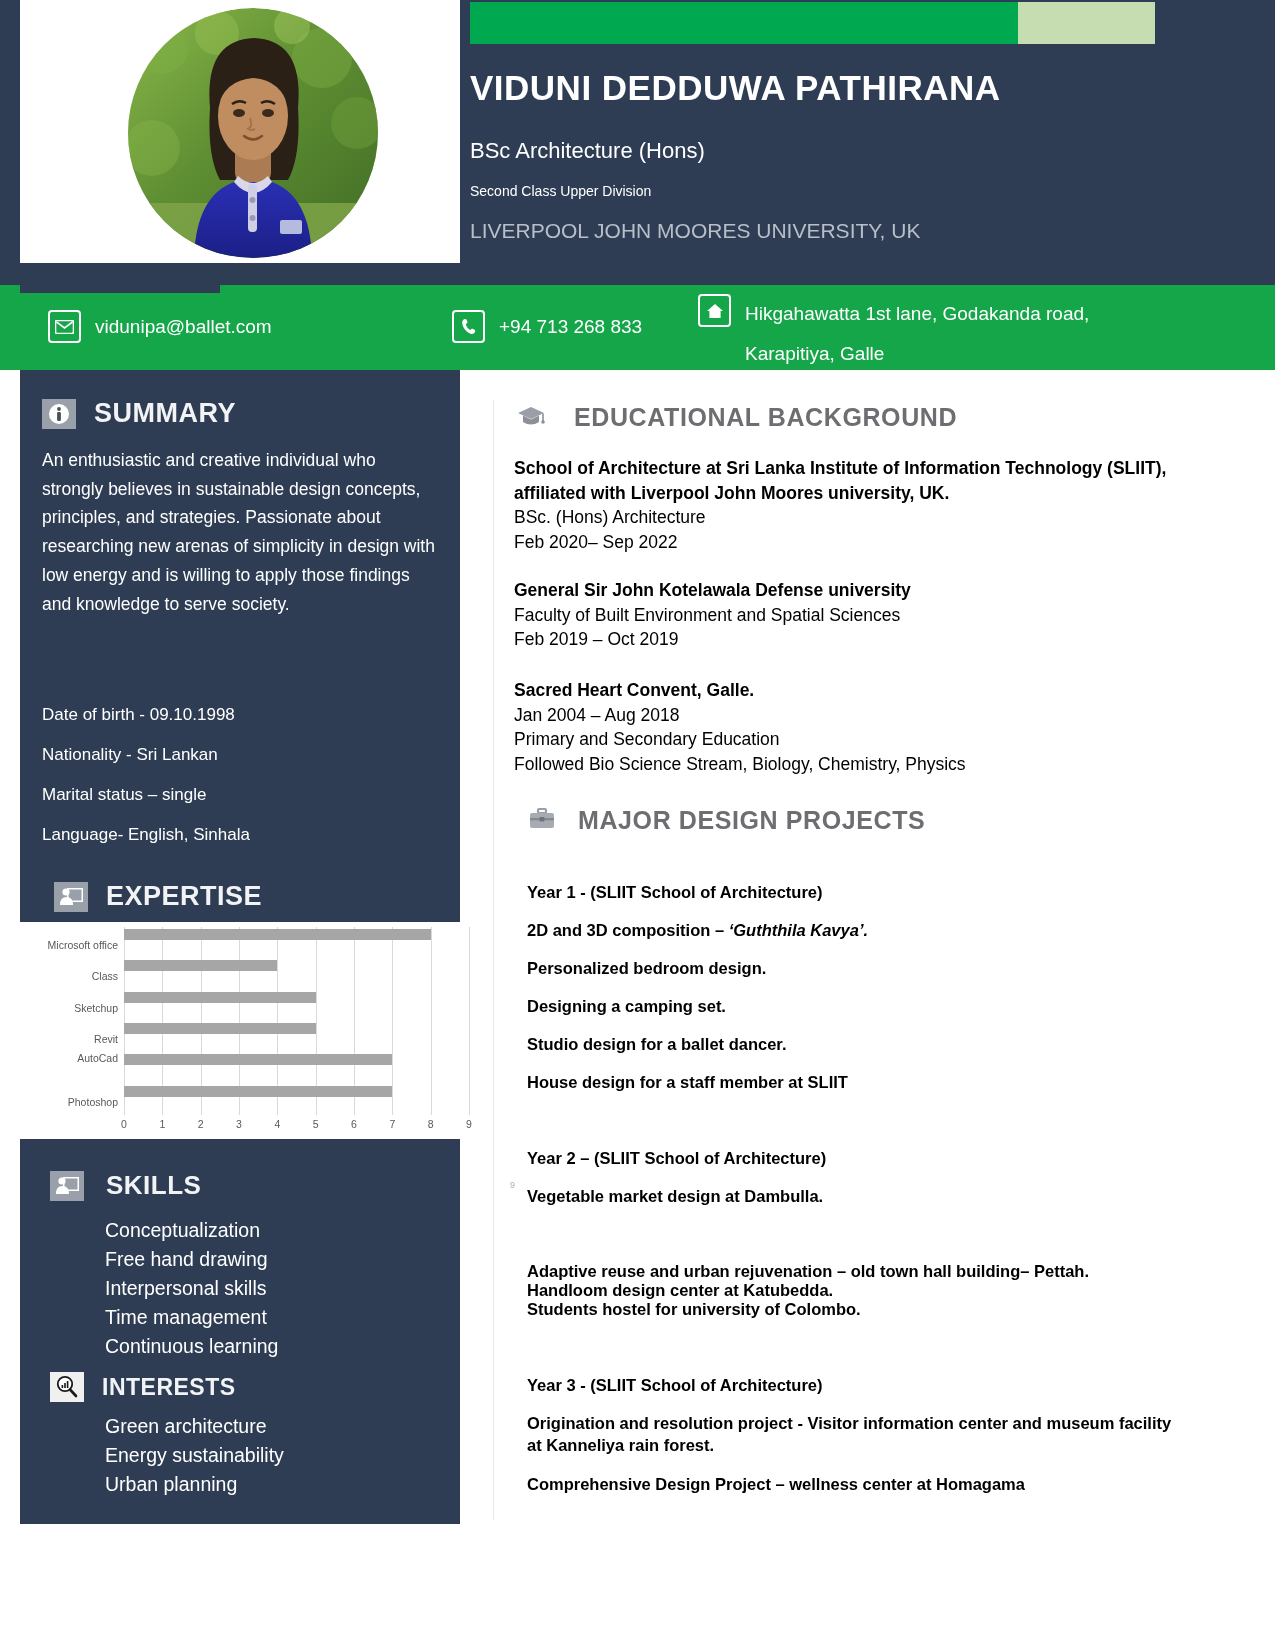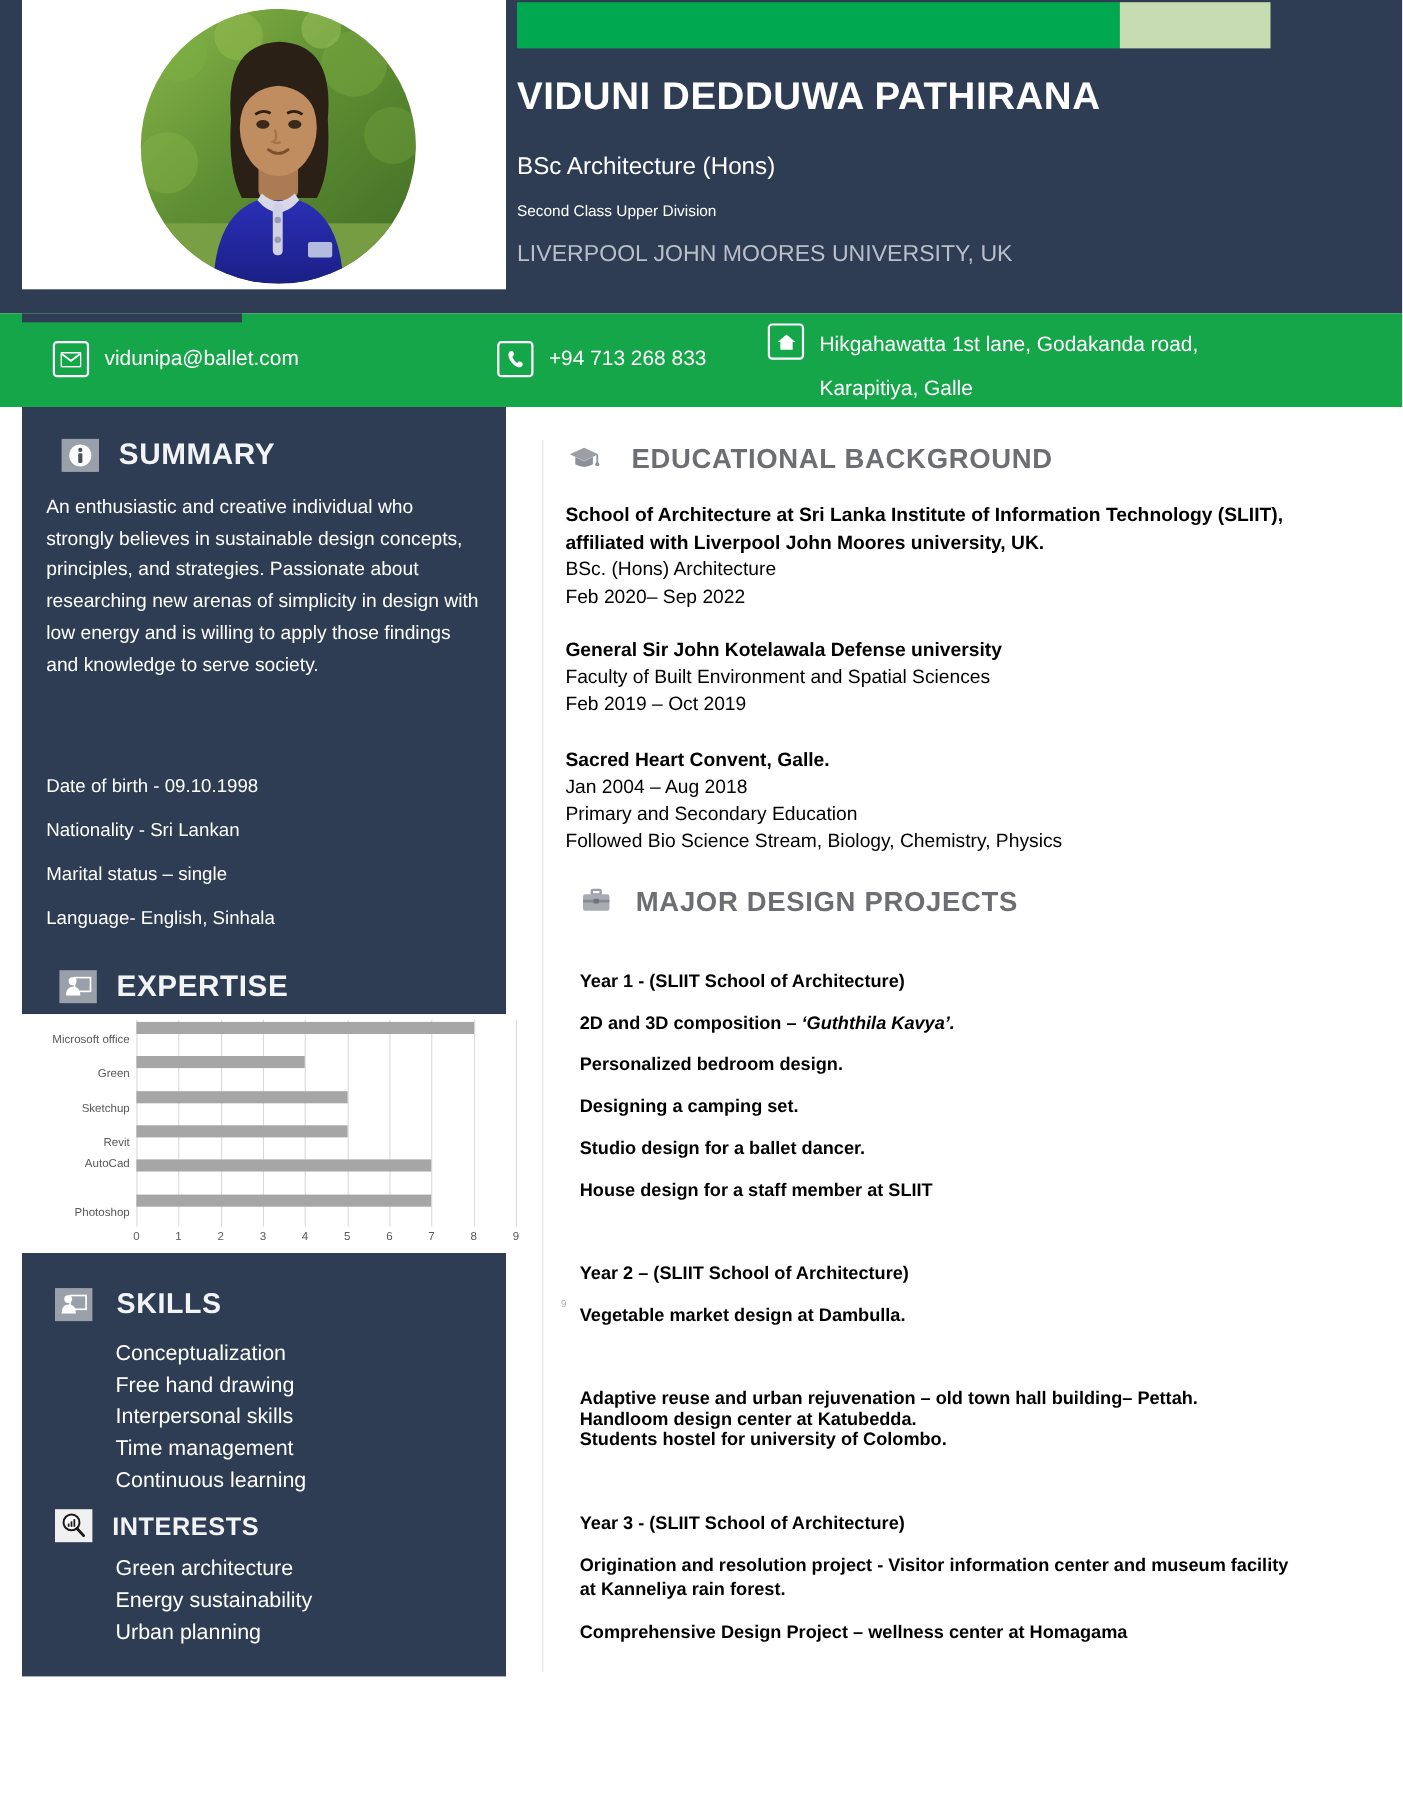--- a/index.html
+++ b/index.html
@@ -115,21 +115,21 @@
     display: flex; align-items: center; justify-content: center;
     flex: 0 0 auto;
   }
   .sec-icon.plain { background: #f0f0f0; }
   .sec-icon svg { display: block; }
   .sec-title {
     color: #f2f3f5; font-size: 27px; font-weight: bold;
     letter-spacing: 0.5px; margin-left: 18px;
   }
 
-  #summary-head { position: absolute; left: 56px; top: 398px; }
+  #summary-head { position: absolute; left: 42px; top: 398px; }
   .summary-body {
     position: absolute; left: 42px; top: 446px; width: 398px;
     color: #ffffff; font-size: 17.5px; line-height: 28.7px;
   }
   .personal-list {
     position: absolute; left: 42px; top: 705px; width: 398px;
     color: #ffffff; font-size: 17px;
   }
   .personal-list div { margin-bottom: 20px; }
 
@@ -376,21 +376,21 @@
         </div>
         <div class="chart-row" style="top: 125.333px;">
           <div class="chart-bar" style="width: 268.333px; background: rgb(166, 166, 166);"></div>
         </div>
         <div class="chart-row" style="top: 156.667px;">
           <div class="chart-bar" style="width: 268.333px; background: rgb(166, 166, 166);"></div>
         </div>
       </div>
     <div id="chart-labels">
         <div class="chart-cat-label" style="top: 17px;">Microsoft office</div>
-        <div class="chart-cat-label" style="top: 48.3333px;">Green</div>
+        <div class="chart-cat-label" style="top: 48.3333px;">Class</div>
         <div class="chart-cat-label" style="top: 79.6667px;">Sketchup</div>
         <div class="chart-cat-label" style="top: 111px;">Revit</div>
         <div class="chart-cat-label" style="top: 130px;">AutoCad</div>
         <div class="chart-cat-label" style="top: 173.667px;">Photoshop</div>
       </div>
     <div id="chart-ticks">
         <div class="chart-tick" style="left: 104px;">0</div>
         <div class="chart-tick" style="left: 142.333px;">1</div>
         <div class="chart-tick" style="left: 180.667px;">2</div>
         <div class="chart-tick" style="left: 219px;">3</div>

